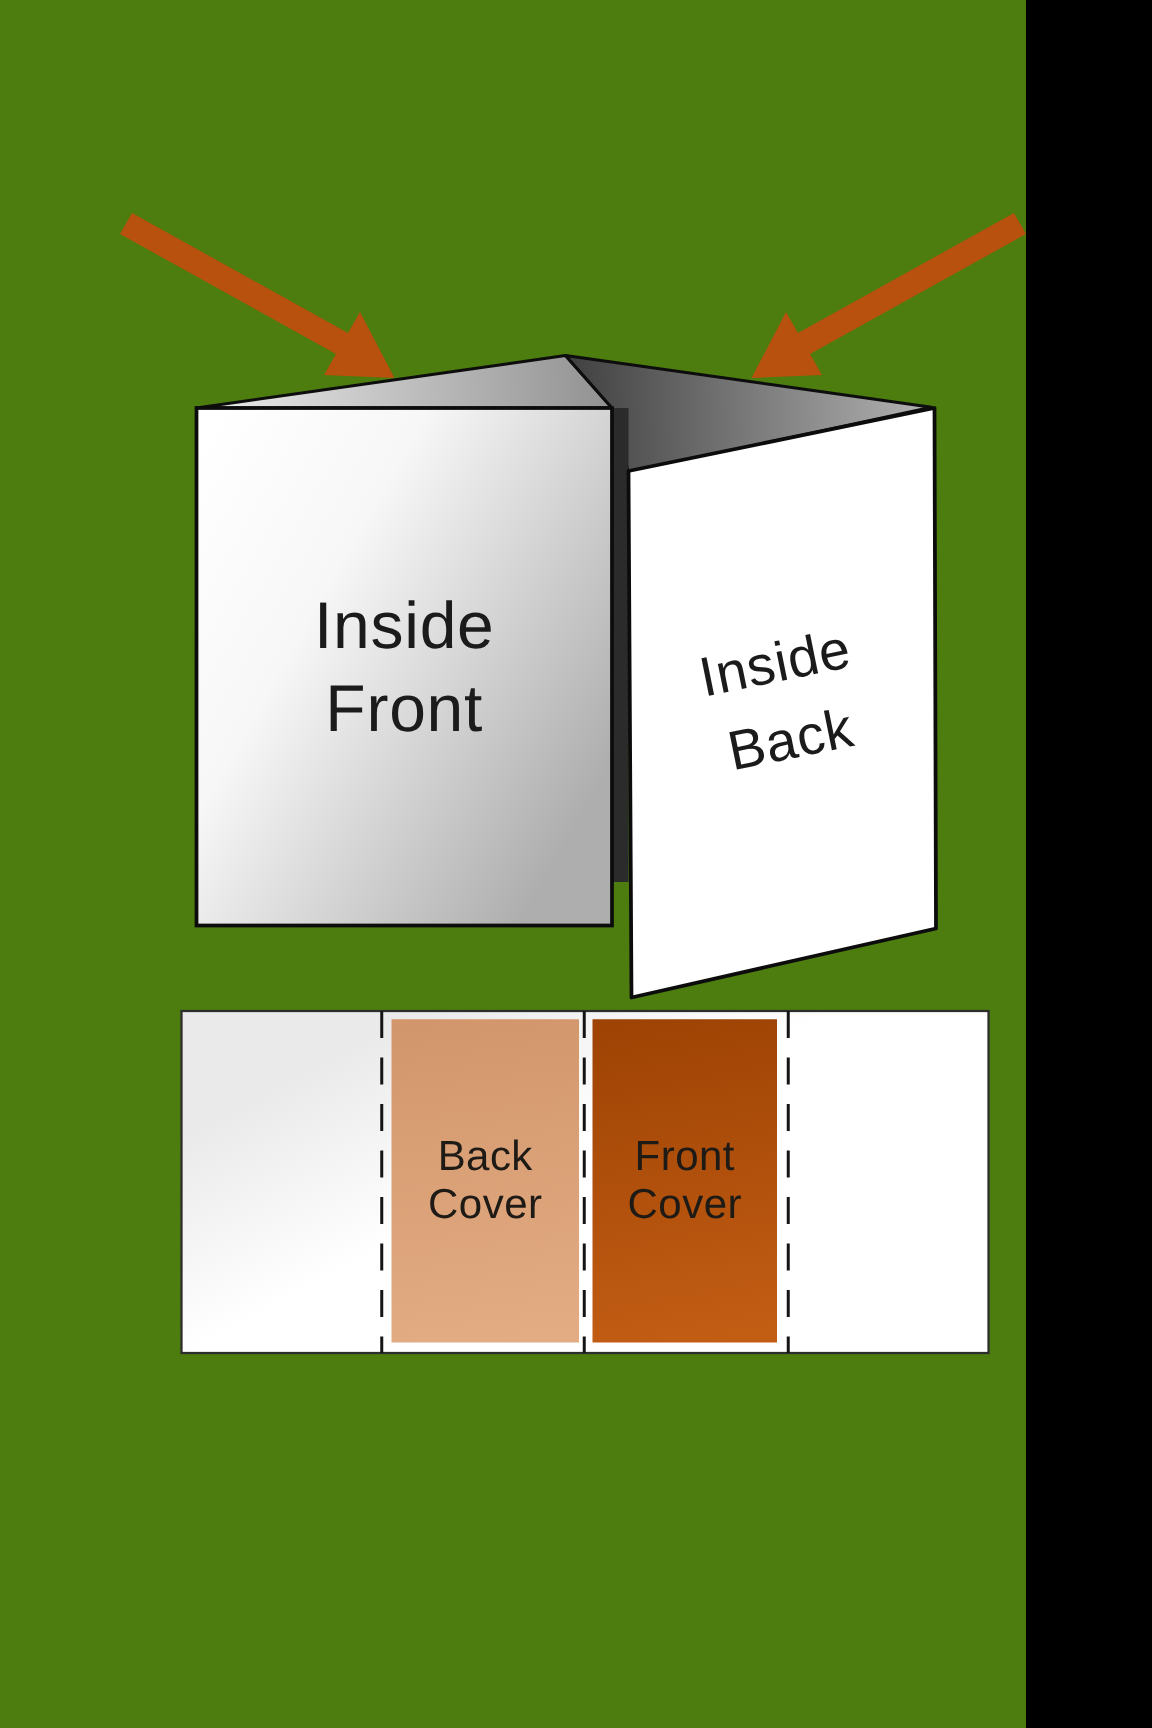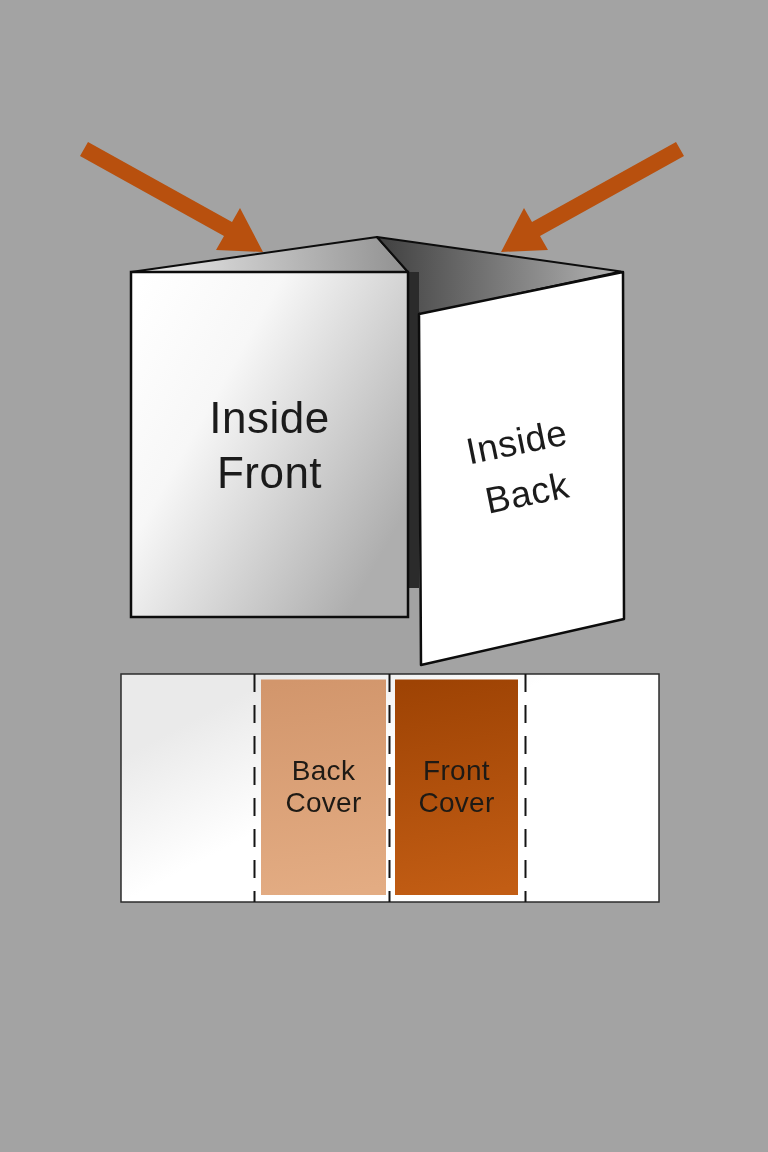--- a/index.html
+++ b/index.html
@@ -4,22 +4,22 @@
 <style>
   html,body{margin:0;padding:0;}
   body{
     width:768px;height:1152px;
     background:#000;
     font-family:"Liberation Sans", sans-serif;
     overflow:hidden;
   }
   .stage{
     position:relative;
-    width:768px;height:1152px;
-    background:#a3a3a3;
+    width:684px;height:1152px;
+    background:#4d7c0f;
   }
   .stage svg{position:absolute;left:0;top:0;}
   .label{
     position:absolute;
     display:flex;align-items:center;justify-content:center;
     text-align:center;
     white-space:pre-line;
     color:#1b1b1b;
     letter-spacing:0.5px;
     pointer-events:none;

